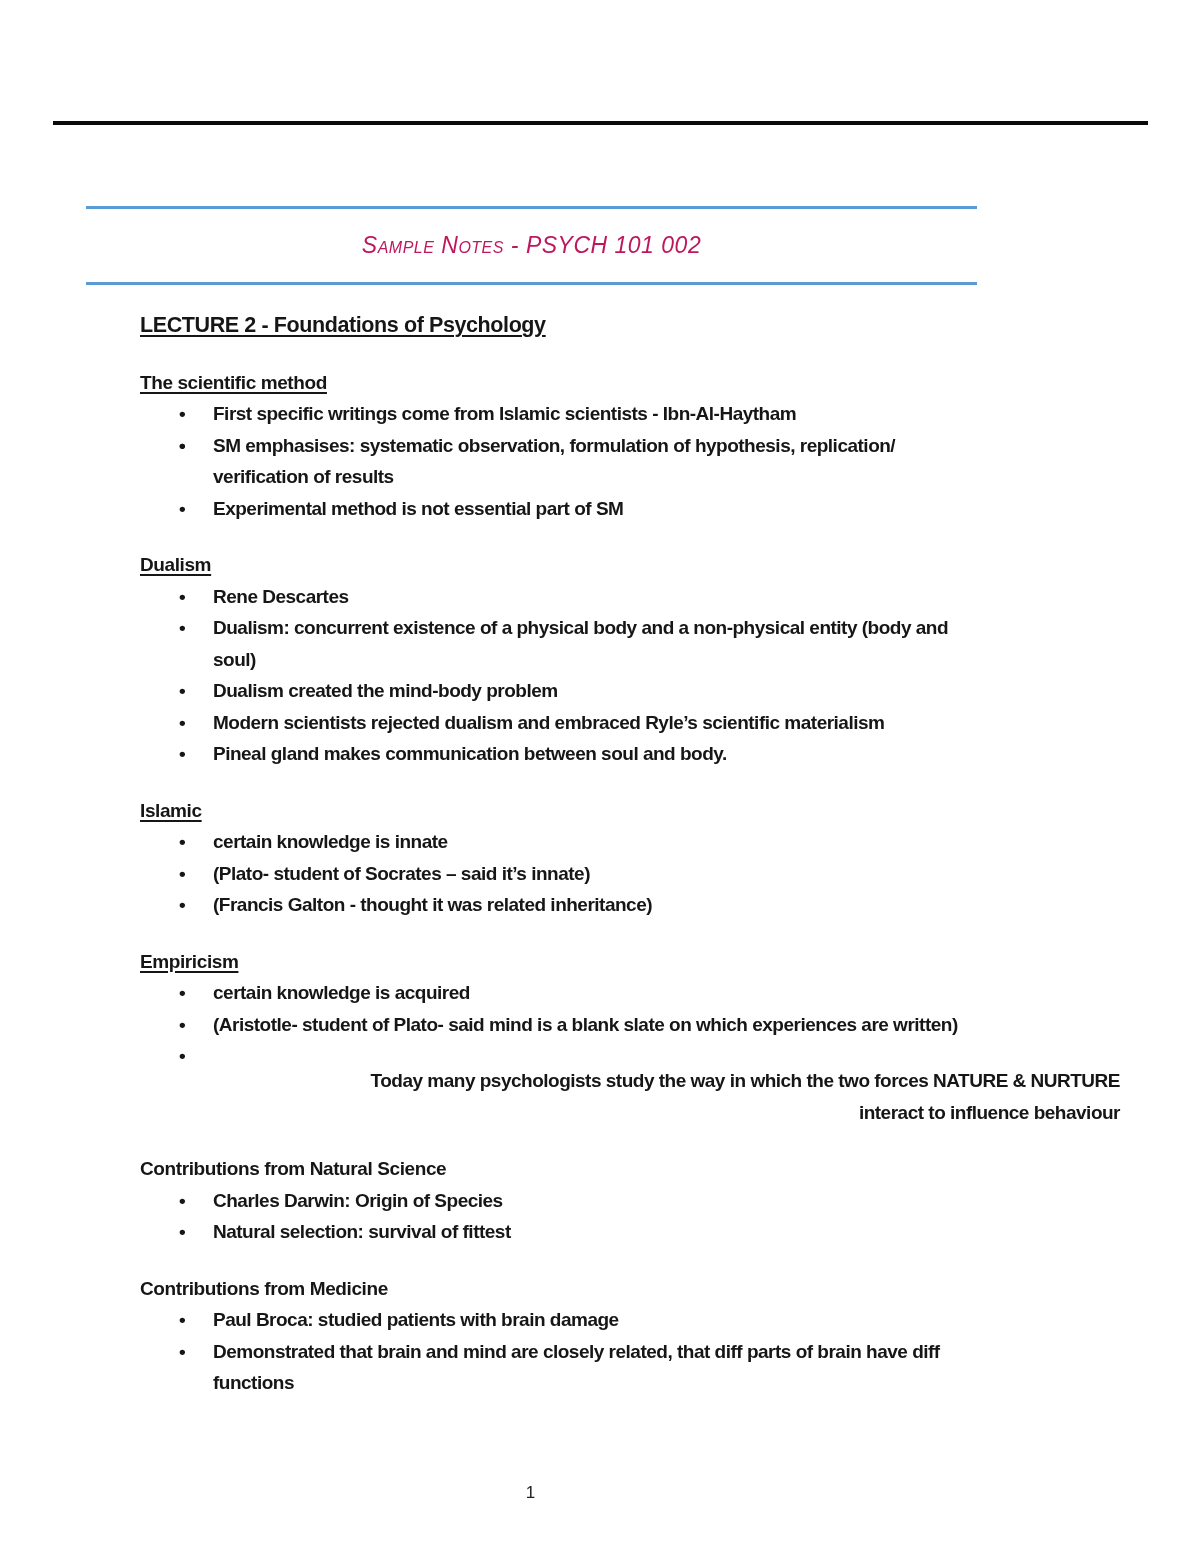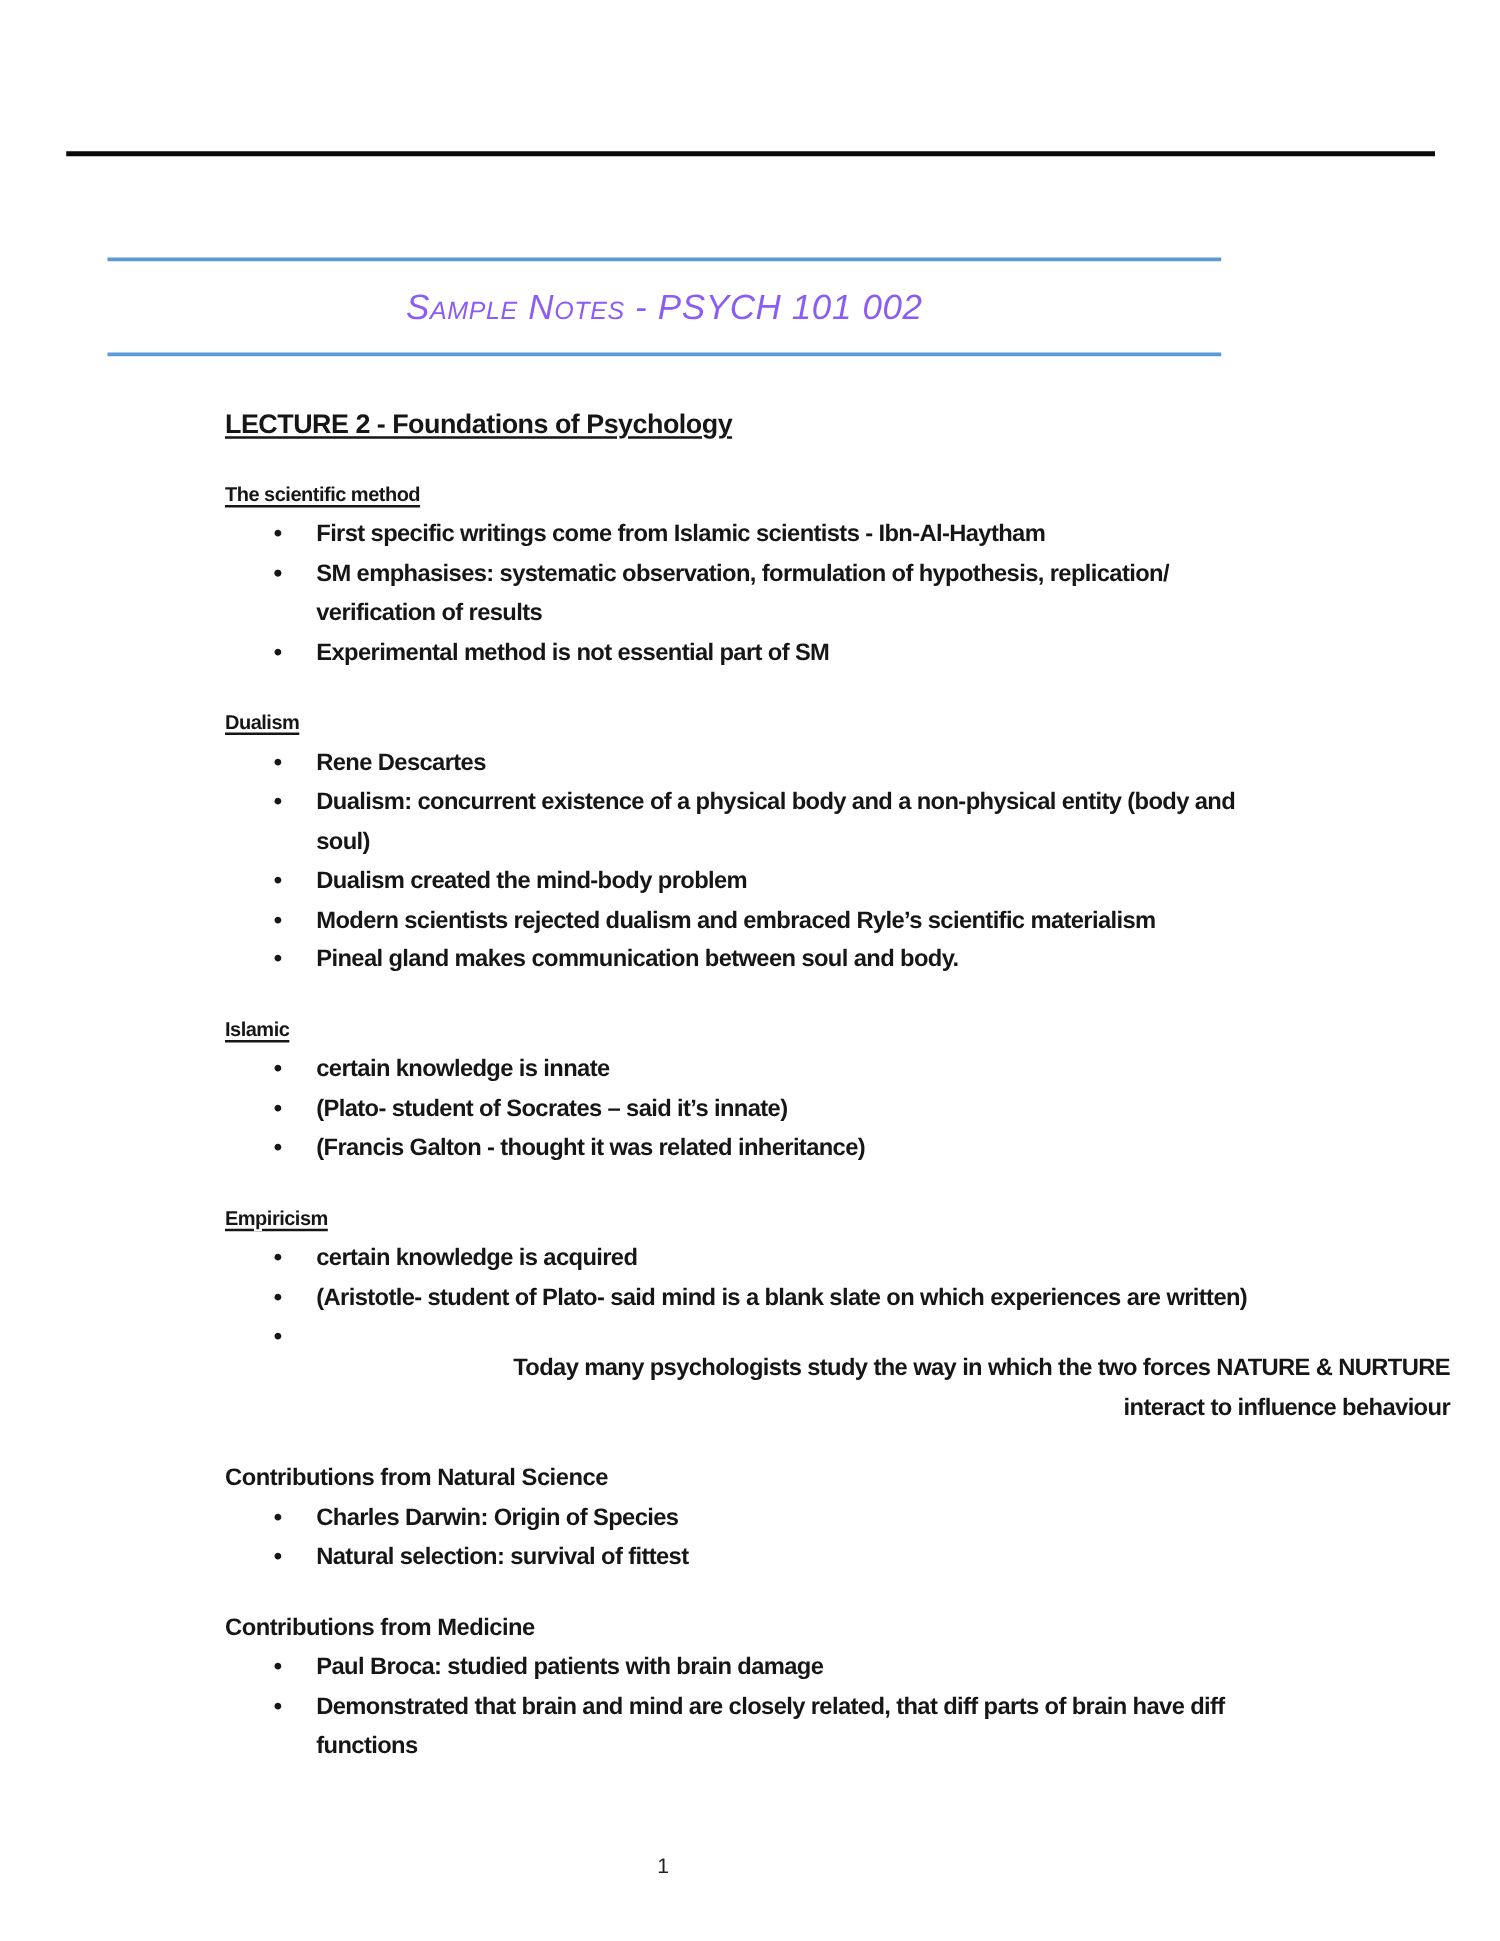--- a/index.html
+++ b/index.html
@@ -36,55 +36,54 @@
     height: 73px;
     border-top: 3px solid #5b9bd5;
     border-bottom: 3px solid #5b9bd5;
     display: flex;
     align-items: center;
     justify-content: center;
   }
   .header-title {
     font-style: italic;
     font-variant: small-caps;
-    font-size: 28px;
+    font-size: 23px;
     letter-spacing: 0.5px;
-    color: #8b5cf6;
+    color: #be185d;
     font-weight: 400;
   }
 
   
   .content {
     position: absolute;
     left: 140px;
-    top: 324px;
+    top: 310px;
     width: 980px;
     font-size: 19px;
     font-weight: 700;
     line-height: 31.5px;
     letter-spacing: -0.5px;
-    margin-left: 40px;
   }
 
   .doc-title {
     margin: 0;
     font-size: 21.5px;
     font-weight: 700;
     text-decoration: underline;
     text-decoration-thickness: 2px;
     text-underline-offset: 3px;
     line-height: 31.5px;
     letter-spacing: -0.4px;
   }
 
   .section { margin-top: 25px; }
 
   .section-heading {
     margin: 0;
-    font-size: 16px;
+    font-size: 19px;
     font-weight: 700;
     text-decoration: underline;
     text-decoration-thickness: 2px;
     text-underline-offset: 3px;
     line-height: 31.5px;
     letter-spacing: -0.4px;
   }
   .section-heading.plain {
     text-decoration: none;
     font-size: 19px;

